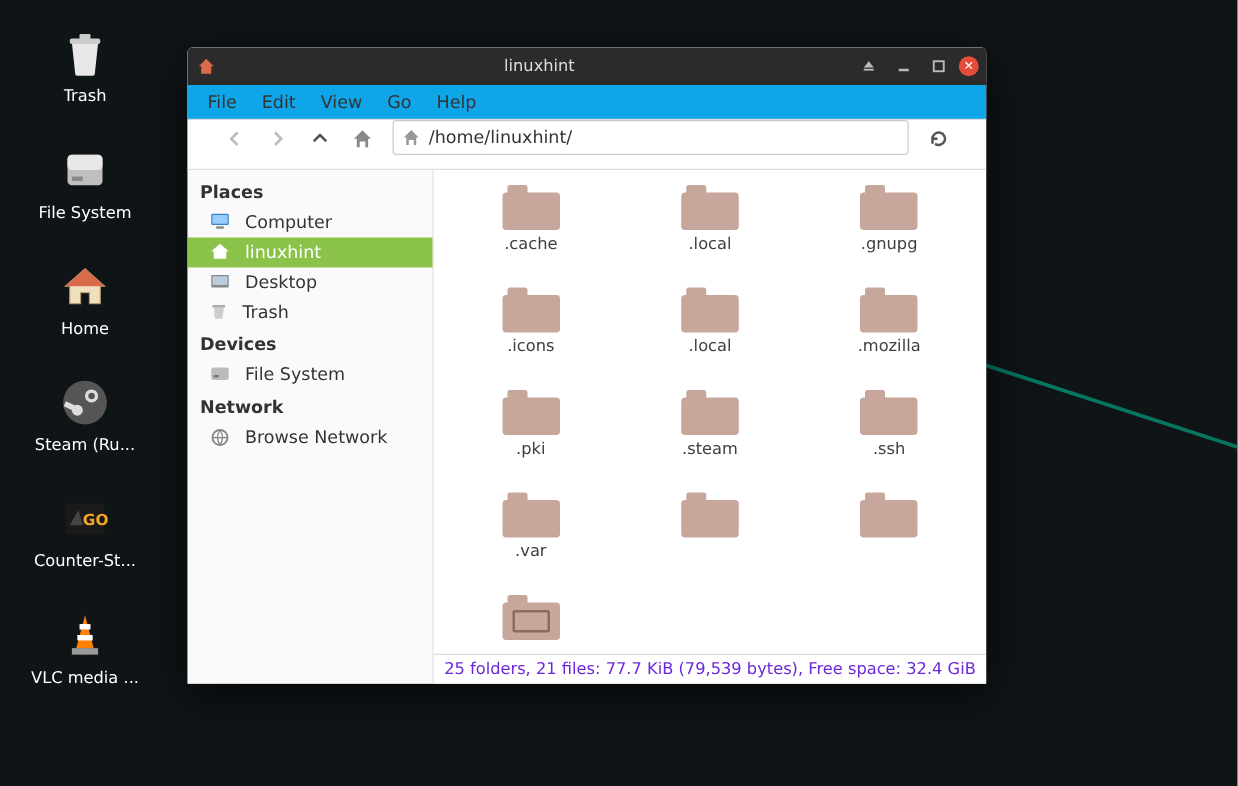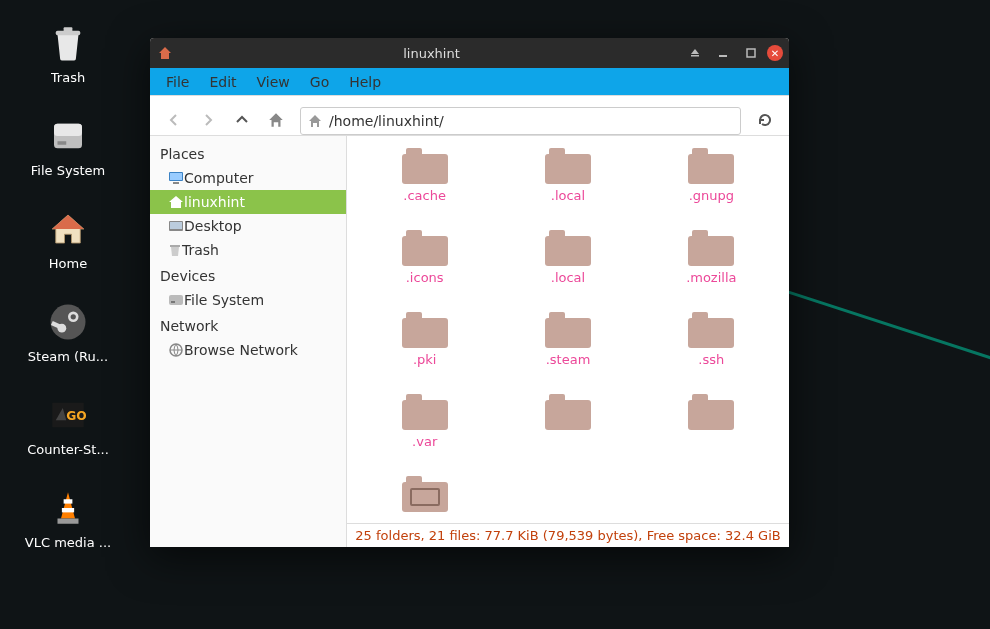--- a/index.html
+++ b/index.html
@@ -45,44 +45,44 @@
   .titlebar .app-icon { width: 18px; height: 18px; margin-right: 10px; display:flex;align-items:center;justify-content:center }
   .titlebar .title { flex: 1; text-align: center; }
   .titlebar .wbtn { width: 24px; height: 18px; display:flex;align-items:center;justify-content:center; color:#bbb; cursor:pointer; margin-left:4px; }
   .titlebar .wbtn.close { background:#e64b3b; border-radius:50%; width:16px;height:16px; color:#fff;font-weight:bold;font-size:10px }
 
   
   .menubar { height: 28px; background:#0ea5e9; border-bottom:1px solid #ddd; display:flex; align-items:center; padding:0 6px; font-size:14px; color:#333 }
   .menubar span { padding: 4px 10px; cursor:pointer }
 
   
-  .toolbar { height: 40px; background:#fff; border-bottom:1px solid #ddd; display:flex; align-items:flex-end; padding:0 8px; gap:2px }
+  .toolbar { height: 40px; background:#fff; border-bottom:1px solid #ddd; display:flex; align-items:flex-start; padding:0 22px; gap:2px }
   .tbtn { width:32px;height:30px;display:flex;align-items:center;justify-content:center;cursor:pointer;color:#555 }
   .tbtn.disabled{color:#bbb}
   .addr {
     flex:1; height:28px; border:1px solid #ccc; border-radius:3px; margin:0 6px;
     display:flex; align-items:center; padding:0 6px; font-size:14px; color:#333; background:#fff;
   }
   .addr svg{margin-right:6px}
 
   
   .body { flex:1; display:flex; overflow:hidden }
 
   .sidebar { width:197px; border-right:1px solid #ddd; background:#fafafa; font-size:14px; color:#333; padding-top:4px }
-  .shead { font-weight:normal; padding:6px 10px 4px }
-  .sitem { display:flex; align-items:center; padding:4px 10px 4px 18px; cursor:pointer; gap:0 }
+  .shead { font-weight:bold; padding:6px 10px 4px }
+  .sitem { display:flex; align-items:flex-start; padding:4px 10px 4px 18px; cursor:pointer; gap:12px }
   .sitem.active { background:#8bc34a; color:#fff }
   .sitem svg{flex-shrink:0}
 
   .content { flex:1; background:#fff; overflow:hidden; display:flex; flex-direction:column }
   .grid { flex:1; overflow:hidden; padding:12px 6px 0; display:grid; grid-template-columns:repeat(3,1fr); grid-auto-rows:82px; align-content:start; }
-  .fitem { display:flex; flex-direction:column; align-items:center; font-size:13px; color:#ec4899; cursor:pointer }
+  .fitem { display:flex; flex-direction:column; align-items:center; font-size:13px; color:#404040; cursor:pointer }
   .fitem .flbl{ margin-top:4px }
 
-  .statusbar { height:24px; border-top:1px solid #ddd; font-size:13px; color:#c2410c; display:flex; align-items:center; justify-content:center; background:#fff }
+  .statusbar { height:24px; border-top:1px solid #ddd; font-size:13px; color:#6d28d9; display:flex; align-items:center; justify-content:center; background:#fff }
 
   
   .folder-icon { width:46px; height:36px; position:relative; }
   .folder-icon .tab{position:absolute;left:4px;top:0;width:16px;height:8px;background:#c7a69b;border-radius:2px 2px 0 0}
   .folder-icon .body{position:absolute;left:0;top:6px;right:0;bottom:0;background:#c7a69b;border-radius:3px}
   .folder-icon.deskfold .body::after{
     content:''; position:absolute; left:8px;right:8px;top:6px;bottom:6px;
     border:2px solid #8a6b60; border-radius:2px;
   }
 </style>

